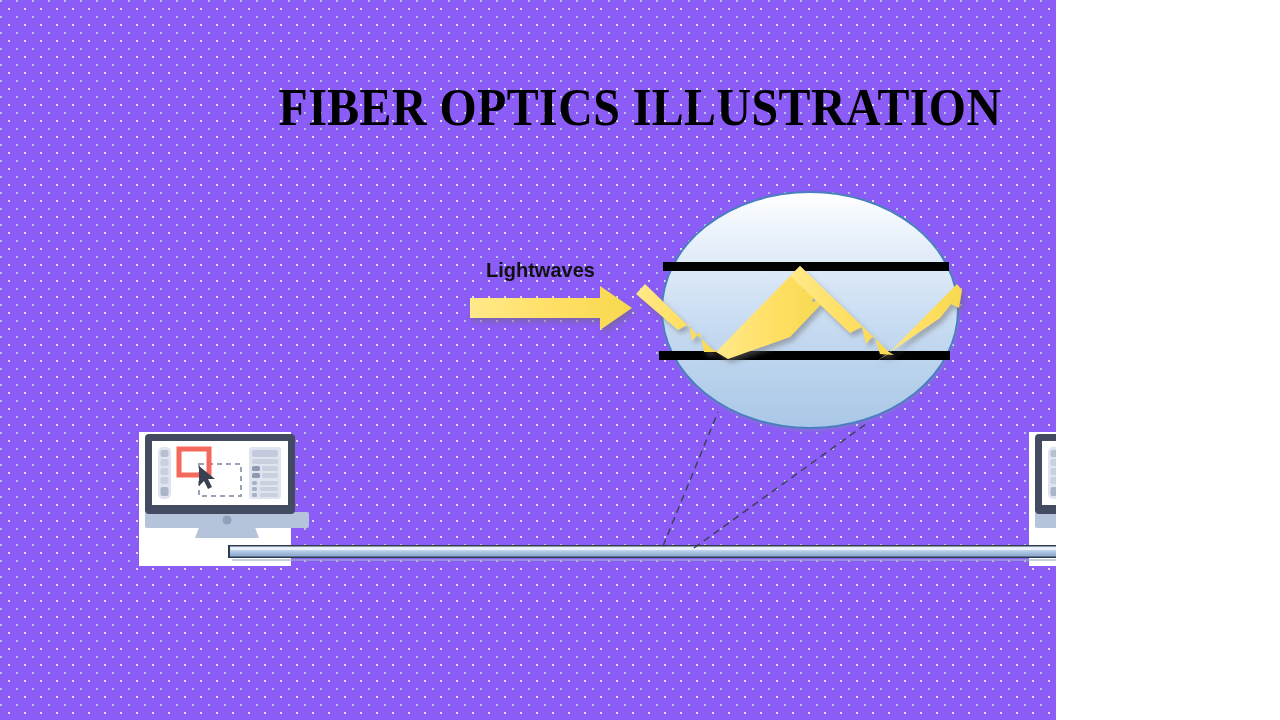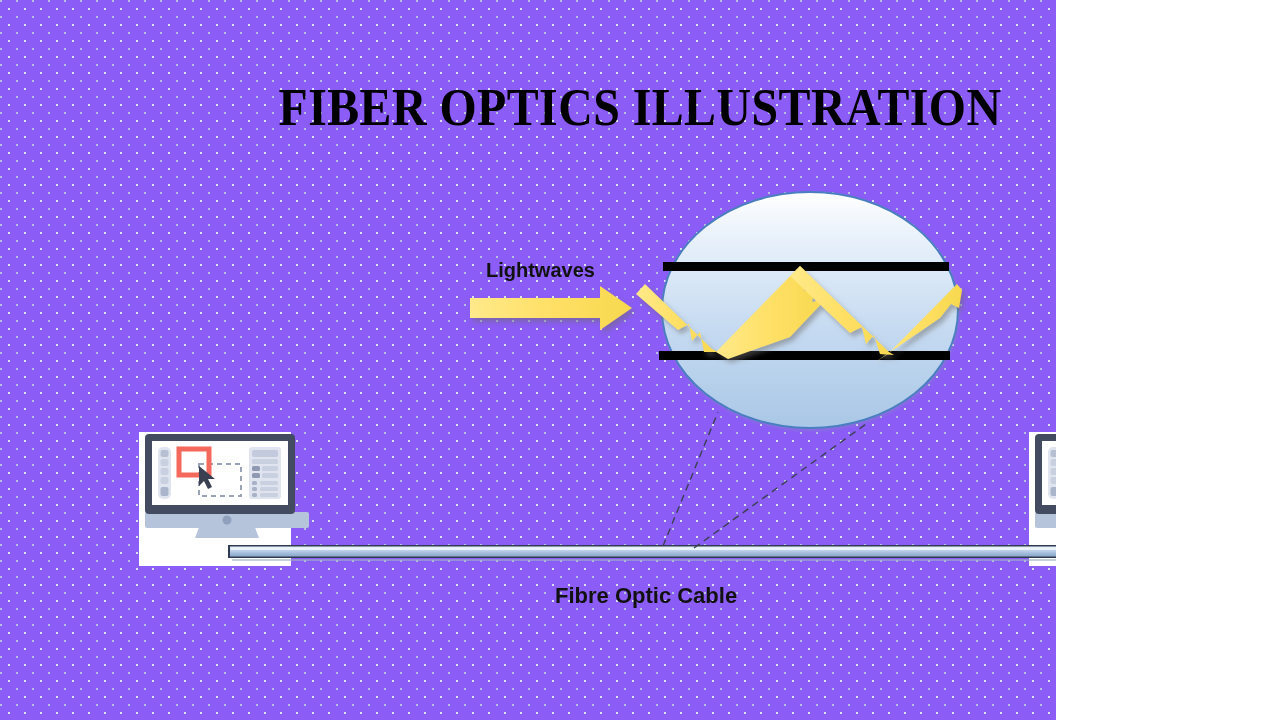--- a/index.html
+++ b/index.html
@@ -220,15 +220,14 @@
       <rect x="111" y="47" width="5" height="4" rx="1.5" fill="#a8b1c7"></rect>
       <rect x="119" y="47" width="18" height="4" rx="1.5" fill="#c9d0df"></rect>
       <rect x="111" y="53" width="5" height="4" rx="1.5" fill="#a8b1c7"></rect>
       <rect x="119" y="53" width="18" height="4" rx="1.5" fill="#c9d0df"></rect>
       <rect x="111" y="59" width="5" height="4" rx="1.5" fill="#a8b1c7"></rect>
       <rect x="119" y="59" width="18" height="4" rx="1.5" fill="#c9d0df"></rect>
     </g>
   </svg>
 
   <div class="label" id="lightwaves-label">Lightwaves</div>
-  <div class="label" id="cable-label">Fibre Optic Cable</div>
 
 </div>
 
 </body></html>

